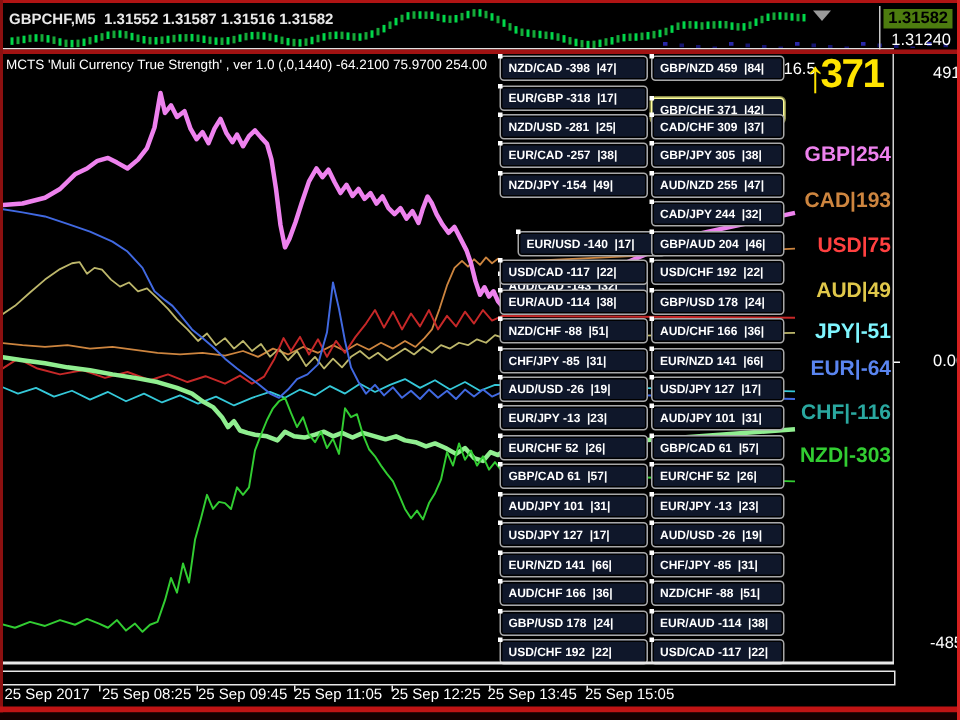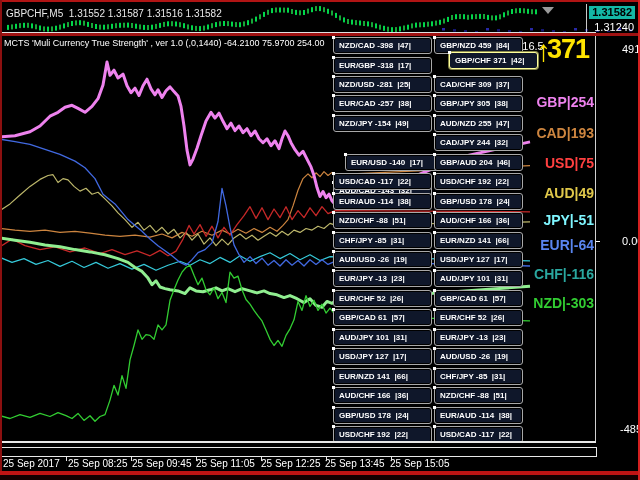--- a/index.html
+++ b/index.html
@@ -7,25 +7,25 @@
         font-family:"Liberation Sans",sans-serif;-webkit-font-smoothing:none;}
   .abs{position:absolute;}
   
   .border-top{left:0;top:0;width:640px;height:2px;background:#b01414;}
   .border-left{left:0;top:0;width:2px;height:480px;background:#8c1010;}
   .border-right{left:638px;top:0;width:2px;height:480px;background:#d42020;}
   .border-bottom{left:0;top:471px;width:640px;height:4px;background:#c01414;}
   .below-border{left:0;top:475px;width:640px;height:5px;background:#140000;}
   
   #top-strip{left:2px;top:2px;width:636px;height:30px;background:#000;}
-  #symbol-line{left:4px;top:6px;color:#e8e8e8;font-size:10px;font-weight:normal;letter-spacing:0;white-space:pre;text-align:center;}
+  #symbol-line{left:4px;top:6px;color:#e8e8e8;font-size:10px;font-weight:bold;letter-spacing:0;white-space:pre;text-align:center;}
   .strip-divider{left:584px;top:2px;width:1px;height:31px;background:#c8c8c8;}
   .strip-bottom-line{left:0;top:32px;width:596px;height:1px;background:#e0e0e0;}
   .strip-red-sep{left:0;top:33px;width:640px;height:3px;background:#a01212;}
-  #price-box{right:3px;top:4px;background:#14b8a6;color:#000;font-size:11px;font-weight:bold;padding:0 3px;line-height:13px;}
+  #price-box{right:3px;top:4px;background:#4d7c0f;color:#000;font-size:11px;font-weight:bold;padding:0 3px;line-height:13px;}
   #price-scale-prev{right:4px;top:19px;color:#fff;font-size:11px;}
   #bar-marker{left:540px;top:5px;width:0;height:0;border-left:6px solid transparent;border-right:6px solid transparent;border-top:7px solid #9a9a9a;}
   
   #indicator-title{left:4px;top:38px;color:#fff;font-size:9px;white-space:nowrap;}
   .scale-divider{left:595px;top:36px;width:1px;height:406px;background:#d0d0d0;}
   .scale-label{color:#fff;font-size:11px;white-space:nowrap;margin-left:23px;}
   .zero-tick{left:596px;top:241px;width:4px;height:1px;background:#fff;}
   
   .chart-bottom-line{left:0;top:441px;width:596px;height:2px;background:#e8e8e8;}
   #axis-bar{left:1px;top:447px;width:594px;height:8px;background:#000;border:1px solid #e8e8e8;}
@@ -265,21 +265,21 @@
       <div class="pair-btn" style="left: 333px; top: 309.3px; width: 92px;">GBP/CAD 61  |57|<span class="corner"></span></div>
       <div class="pair-btn" style="left: 333px; top: 328.8px; width: 92px;">AUD/JPY 101  |31|<span class="corner"></span></div>
       <div class="pair-btn" style="left: 333px; top: 348.2px; width: 92px;">USD/JPY 127  |17|<span class="corner"></span></div>
       <div class="pair-btn" style="left: 333px; top: 367.6px; width: 92px;">EUR/NZD 141  |66|<span class="corner"></span></div>
       <div class="pair-btn" style="left: 333px; top: 387.1px; width: 92px;">AUD/CHF 166  |36|<span class="corner"></span></div>
       <div class="pair-btn" style="left: 333px; top: 406.6px; width: 92px;">GBP/USD 178  |24|<span class="corner"></span></div>
       <div class="pair-btn" style="left: 333px; top: 426px; width: 92px;">USD/CHF 192  |22|<span class="corner"></span></div>
     </div>
   <div id="right-button-col">
       <div class="pair-btn" style="left: 434px; top: 37px; width: 82px;">GBP/NZD 459  |84|<span class="corner"></span></div>
-      <div class="pair-btn hl" style="left: 434px; top: 52px; width: 82px; margin-left: 15px;">GBP/CHF 371  |42|<span class="corner"></span></div>
+      <div class="pair-btn hl" style="left: 434px; top: 65px; width: 82px;">GBP/CHF 371  |42|<span class="corner"></span></div>
       <div class="pair-btn" style="left: 434px; top: 75.9px; width: 82px;">CAD/CHF 309  |37|<span class="corner"></span></div>
       <div class="pair-btn" style="left: 434px; top: 95.3px; width: 82px;">GBP/JPY 305  |38|<span class="corner"></span></div>
       <div class="pair-btn" style="left: 434px; top: 114.8px; width: 82px;">AUD/NZD 255  |47|<span class="corner"></span></div>
       <div class="pair-btn" style="left: 434px; top: 134.3px; width: 82px;">CAD/JPY 244  |32|<span class="corner"></span></div>
       <div class="pair-btn" style="left: 434px; top: 153.7px; width: 82px;">GBP/AUD 204  |46|<span class="corner"></span></div>
       <div class="pair-btn" style="left: 434px; top: 173.2px; width: 82px;">USD/CHF 192  |22|<span class="corner"></span></div>
       <div class="pair-btn" style="left: 434px; top: 192.6px; width: 82px;">GBP/USD 178  |24|<span class="corner"></span></div>
       <div class="pair-btn" style="left: 434px; top: 212px; width: 82px;">AUD/CHF 166  |36|<span class="corner"></span></div>
       <div class="pair-btn" style="left: 434px; top: 231.5px; width: 82px;">EUR/NZD 141  |66|<span class="corner"></span></div>
       <div class="pair-btn" style="left: 434px; top: 250.9px; width: 82px;">USD/JPY 127  |17|<span class="corner"></span></div>

